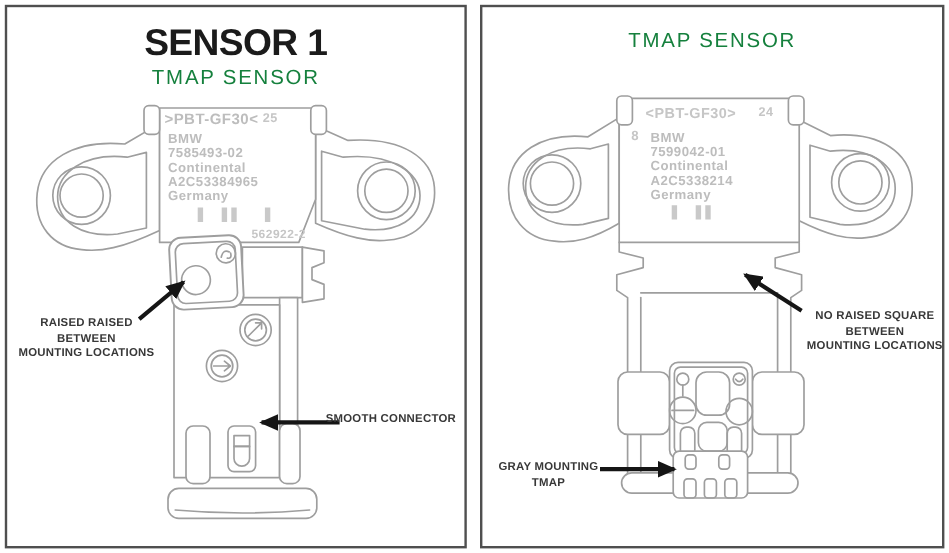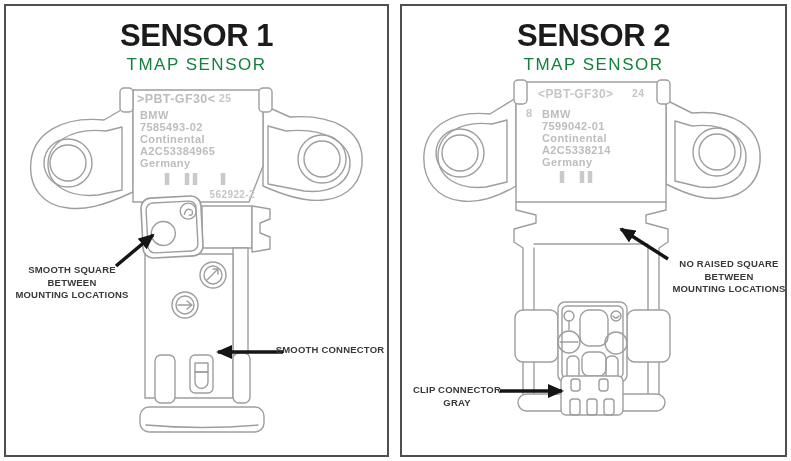--- a/index.html
+++ b/index.html
@@ -122,31 +122,30 @@
       <g class="lineart">
         <rect class="fillw" x="134" y="401" width="124" height="25" rx="9"></rect>
         <path d="M140,419 Q196,424 252,419"></path>
       </g>
 
       <path class="arrow" d="M110,260 L147,229" marker-end="url(#ah-s1)"></path>
       <path class="arrow" d="M277,346 L212,346" marker-end="url(#ah-s1)"></path>
     </svg>
 
     <div class="ann" style="left:2px;top:258px;width:128px;">
-      <div>SMOOTH SQUARE BETWEEN</div>
+      <div>RAISED RAISED BETWEEN</div>
       <div>MOUNTING LOCATIONS</div>
     </div>
-    <div class="ann" style="left:258px;top:338px;width:132px;">
+    <div class="ann" style="left:242px;top:338px;width:132px;text-align:right;">
       <div>SMOOTH CONNECTOR</div>
     </div>
   </div>
 
   <div class="panel p2">
     <div class="titles">
-      <div class="title">SENSOR 2</div>
       <div class="subtitle">TMAP SENSOR</div>
     </div>
 
     <svg class="draw" width="383" height="449" viewBox="0 0 383 449">
       <defs>
         <marker id="ah-s2" markerUnits="userSpaceOnUse" markerWidth="17" markerHeight="14" refX="14" refY="7" orient="auto">
           <path d="M0,0 L16,7 L0,14 Z" fill="#151515"></path>
         </marker>
       </defs>
 
@@ -229,18 +228,18 @@
       <path class="arrow" d="M266,253 L219,223" marker-end="url(#ah-s2)"></path>
       <path class="arrow" d="M98,385 L160,385" marker-end="url(#ah-s2)"></path>
     </svg>
 
     <div class="ann" style="left:248px;top:252px;width:158px;">
       <div>NO RAISED SQUARE</div>
       <div>BETWEEN</div>
       <div>MOUNTING LOCATIONS</div>
     </div>
     <div class="ann" style="left:0px;top:378px;width:110px;">
-      <div>CLIP CONNECTOR</div>
-      <div>GRAY</div>
+      <div>GRAY MOUNTING</div>
+      <div>TMAP</div>
     </div>
   </div>
 
 </div>
 
 </body></html>

